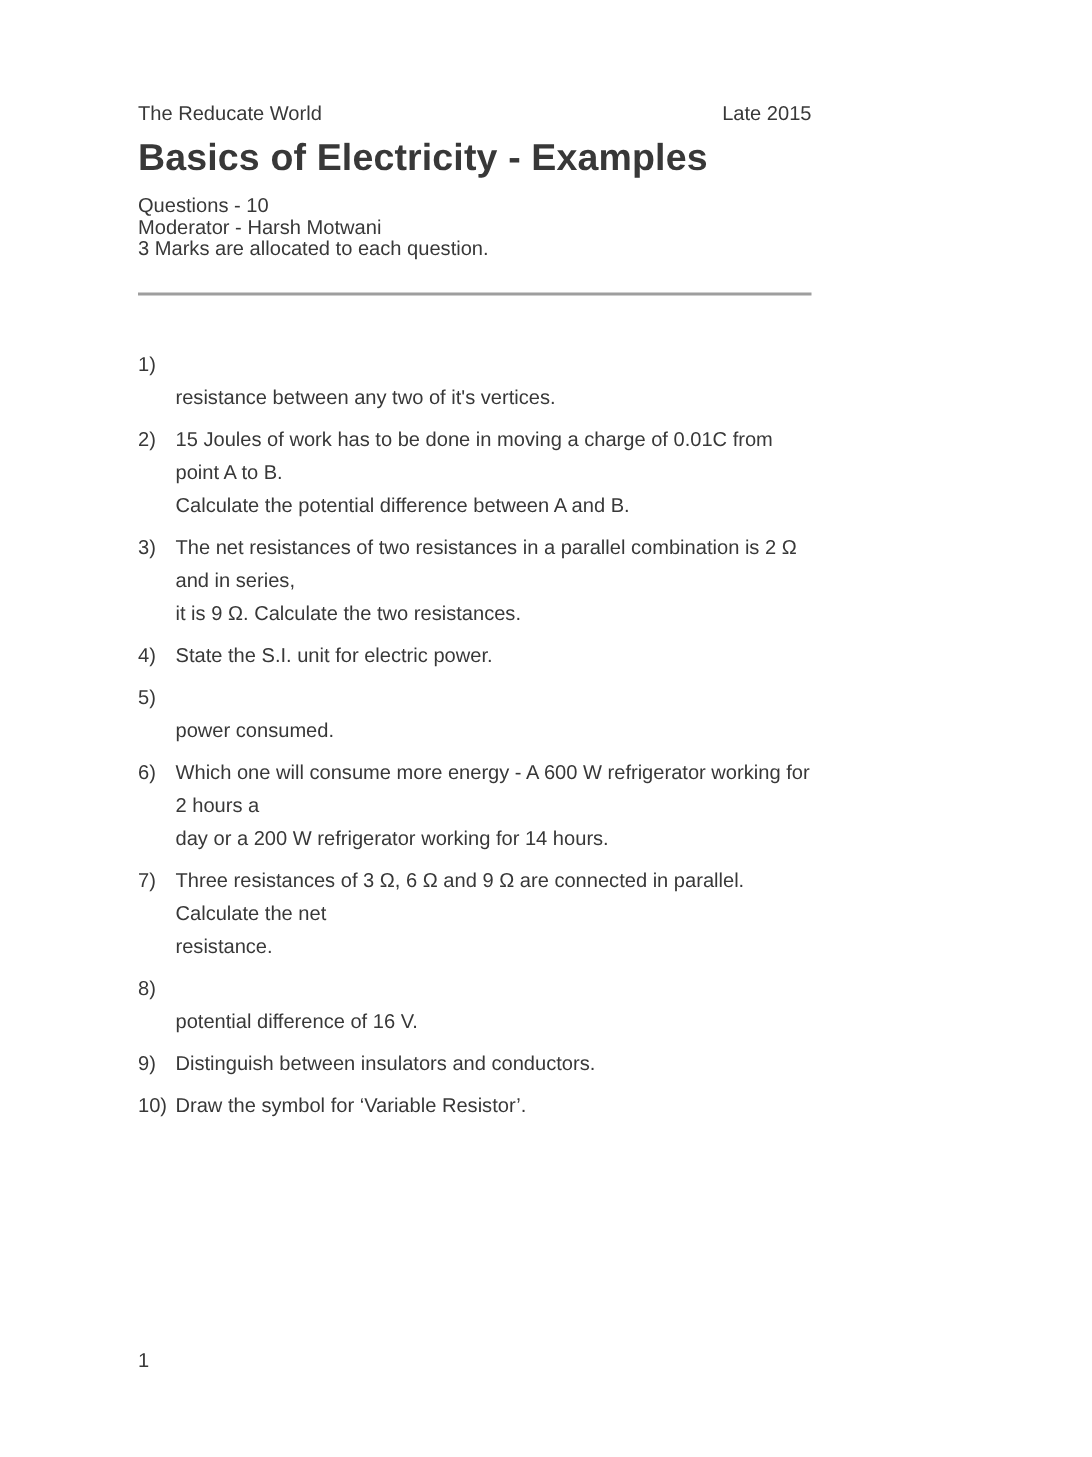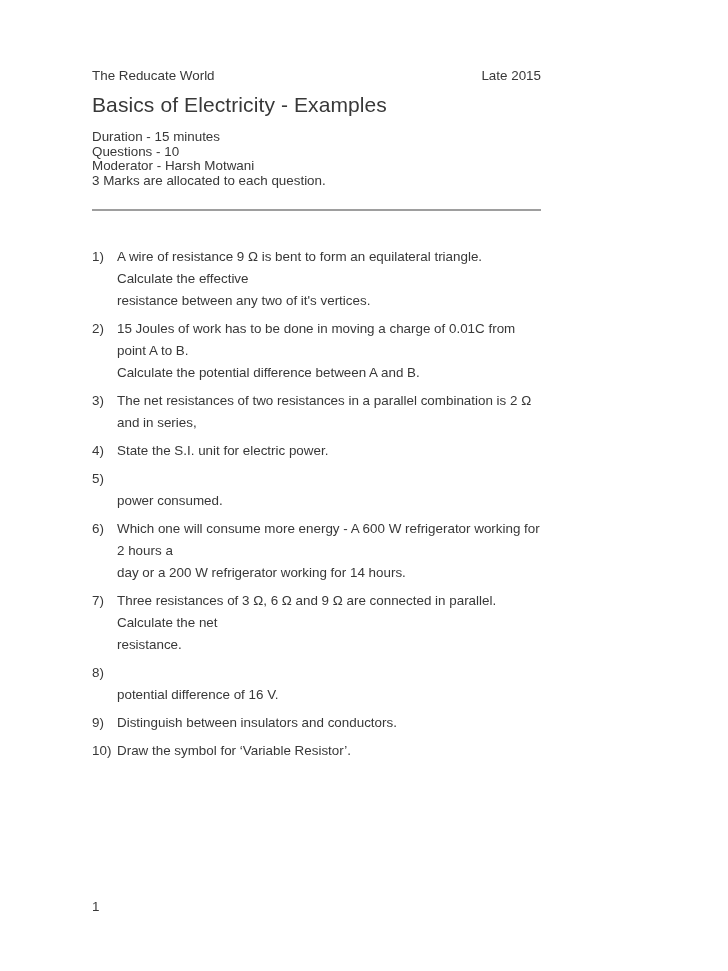--- a/index.html
+++ b/index.html
@@ -25,22 +25,22 @@
   }
   .hdr{
     display:flex;
     justify-content:space-between;
     align-items:flex-start;
     font-size:13.4px;
     line-height:16px;
   }
   .title{
     margin:9px 0 0 0;
-    font-size:21px;
-    font-weight:normal;
+    font-size:25px;
+    font-weight:bold;
     line-height:24px;
     letter-spacing:0.1px;
   }
   .meta{
     margin-top:13px;
     font-size:13.4px;
     line-height:14.6px;
   }
   .bold{font-weight:normal;}
   .divider{
@@ -79,42 +79,41 @@
 <div class="sheet">
 
   <div class="hdr">
     <span>The Reducate World</span>
     <span>Late 2015</span>
   </div>
 
   <h1 class="title">Basics of Electricity - Examples</h1>
 
   <div class="meta">
-    <div>Duration - 15 minutes</div>
     <div>Questions - 10</div>
     <div>Moderator - Harsh Motwani</div>
     <div class="bold">3 Marks are allocated to each question.</div>
   </div>
 
   <div class="divider"></div>
 
   <div class="questions">
   <div class="question">
     <span class="qnum">1)</span>
-    <span class="qtext"><span>A wire of resistance 9 Ω is bent to form an equilateral triangle. Calculate the effective</span><br><span>resistance between any two of it's vertices.</span></span>
+    <span class="qtext"><br><span>resistance between any two of it's vertices.</span></span>
   </div>
 
   <div class="question">
     <span class="qnum">2)</span>
     <span class="qtext"><span>15 Joules of work has to be done in moving a charge of 0.01C from point A to B.</span><br><span>Calculate the potential difference between A and B.</span></span>
   </div>
 
   <div class="question">
     <span class="qnum">3)</span>
-    <span class="qtext"><span>The net resistances of two resistances in a parallel combination is 2 Ω and in series,</span><br></span>
+    <span class="qtext"><span>The net resistances of two resistances in a parallel combination is 2 Ω and in series,</span><br><span>it is 9 Ω. Calculate the two resistances.</span></span>
   </div>
 
   <div class="question">
     <span class="qnum">4)</span>
     <span class="qtext"><span>State the S.I. unit for electric power.</span></span>
   </div>
 
   <div class="question">
     <span class="qnum">5)</span>
     <span class="qtext"><br><span>power consumed.</span></span>

